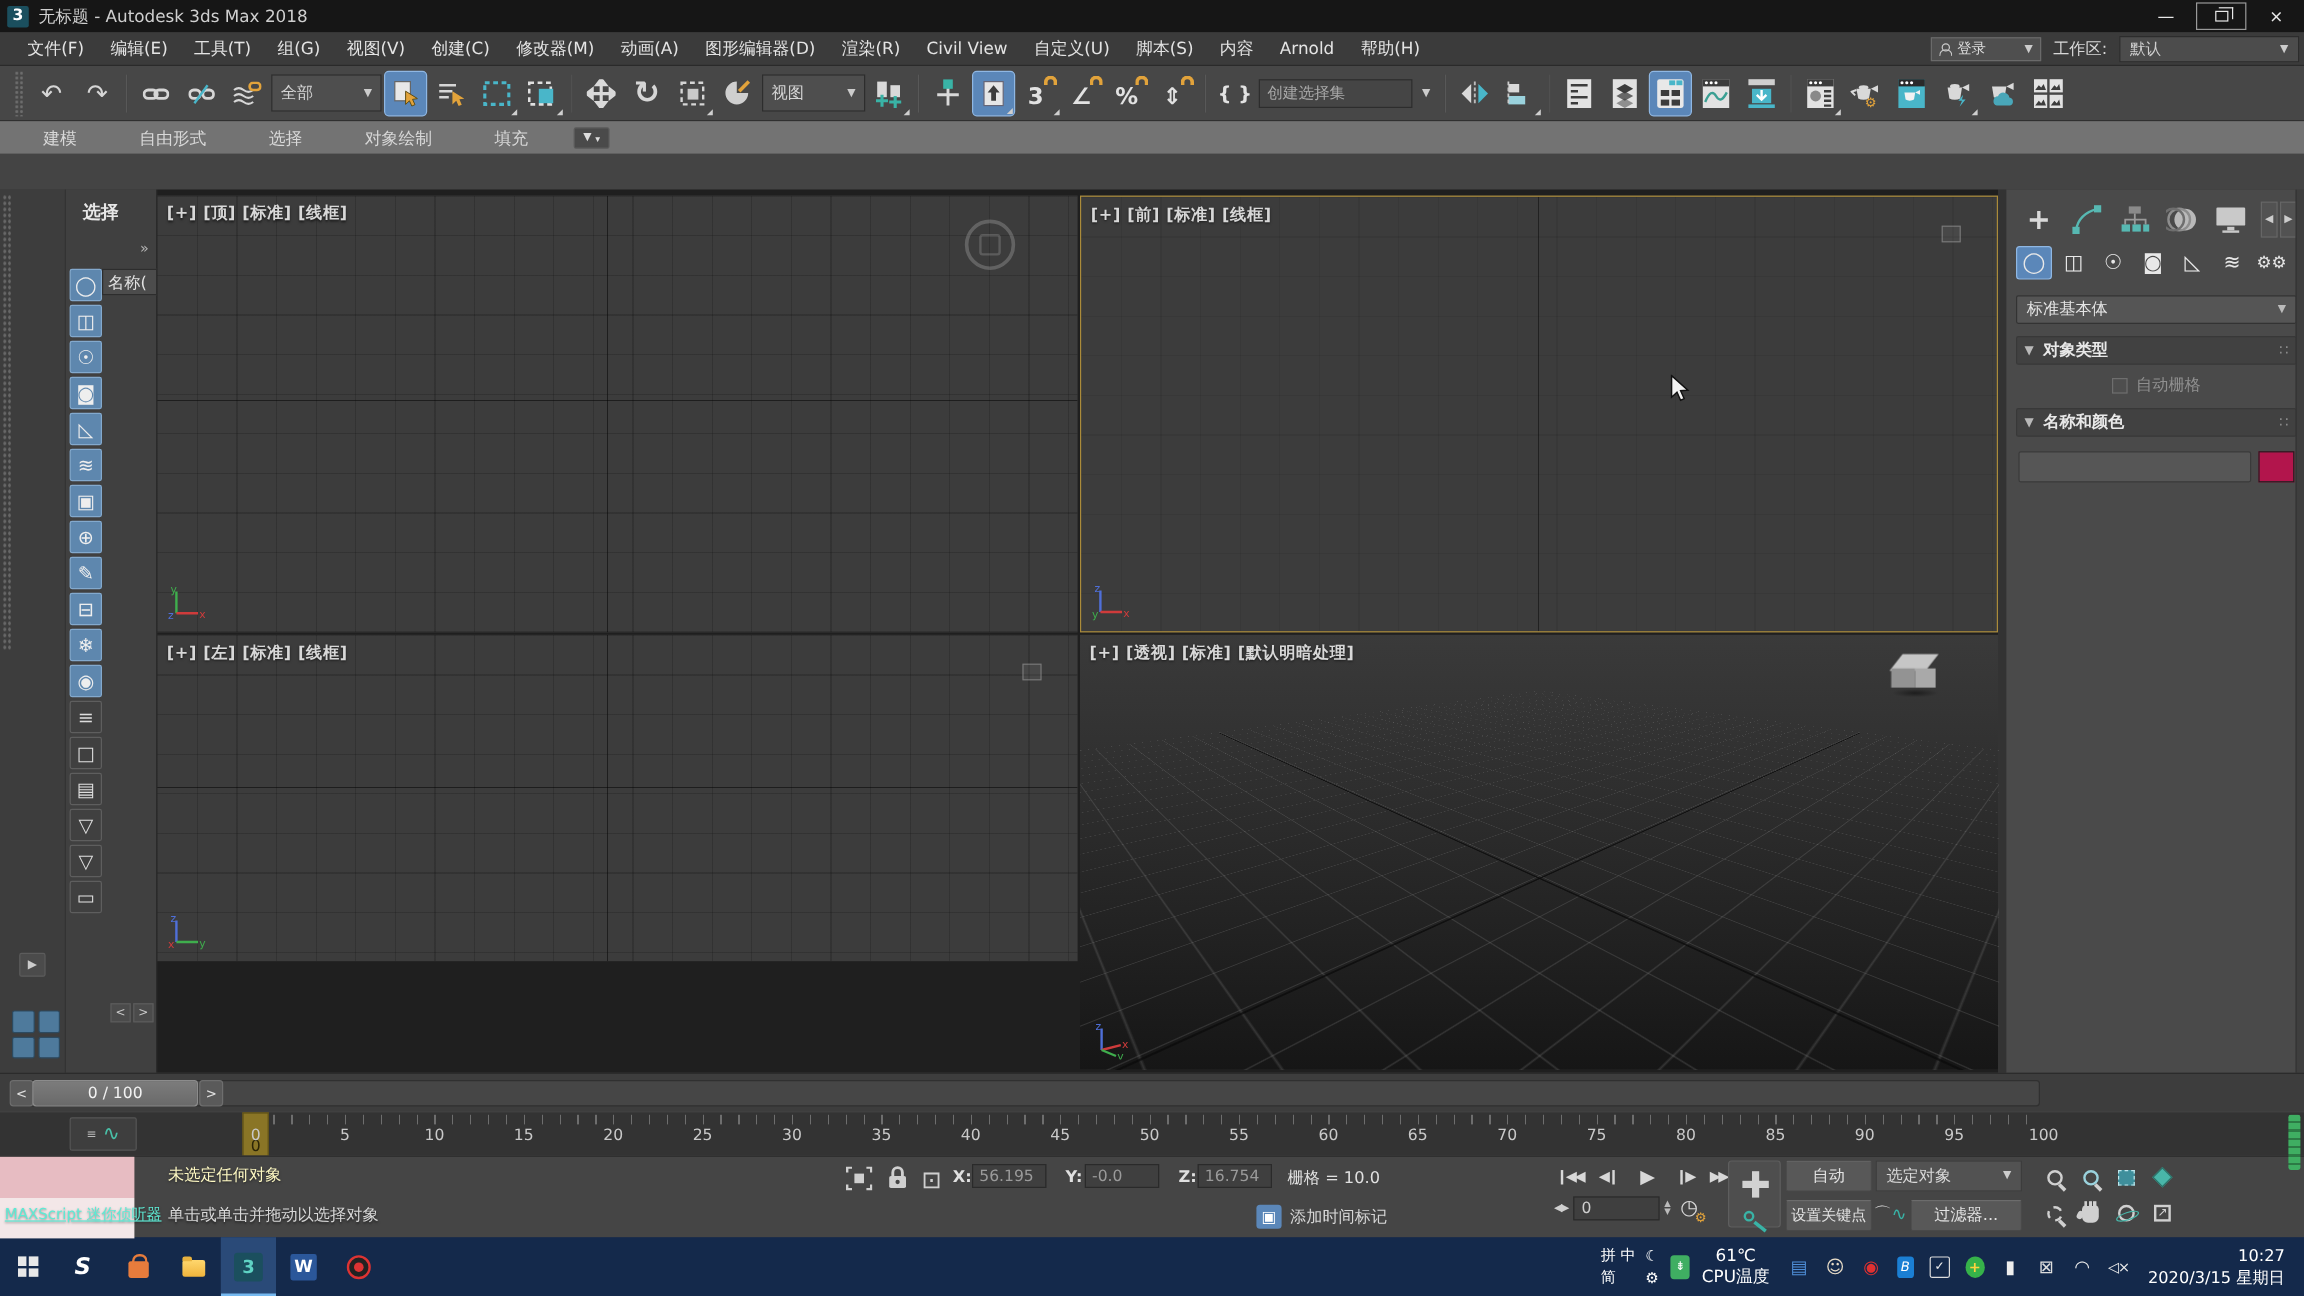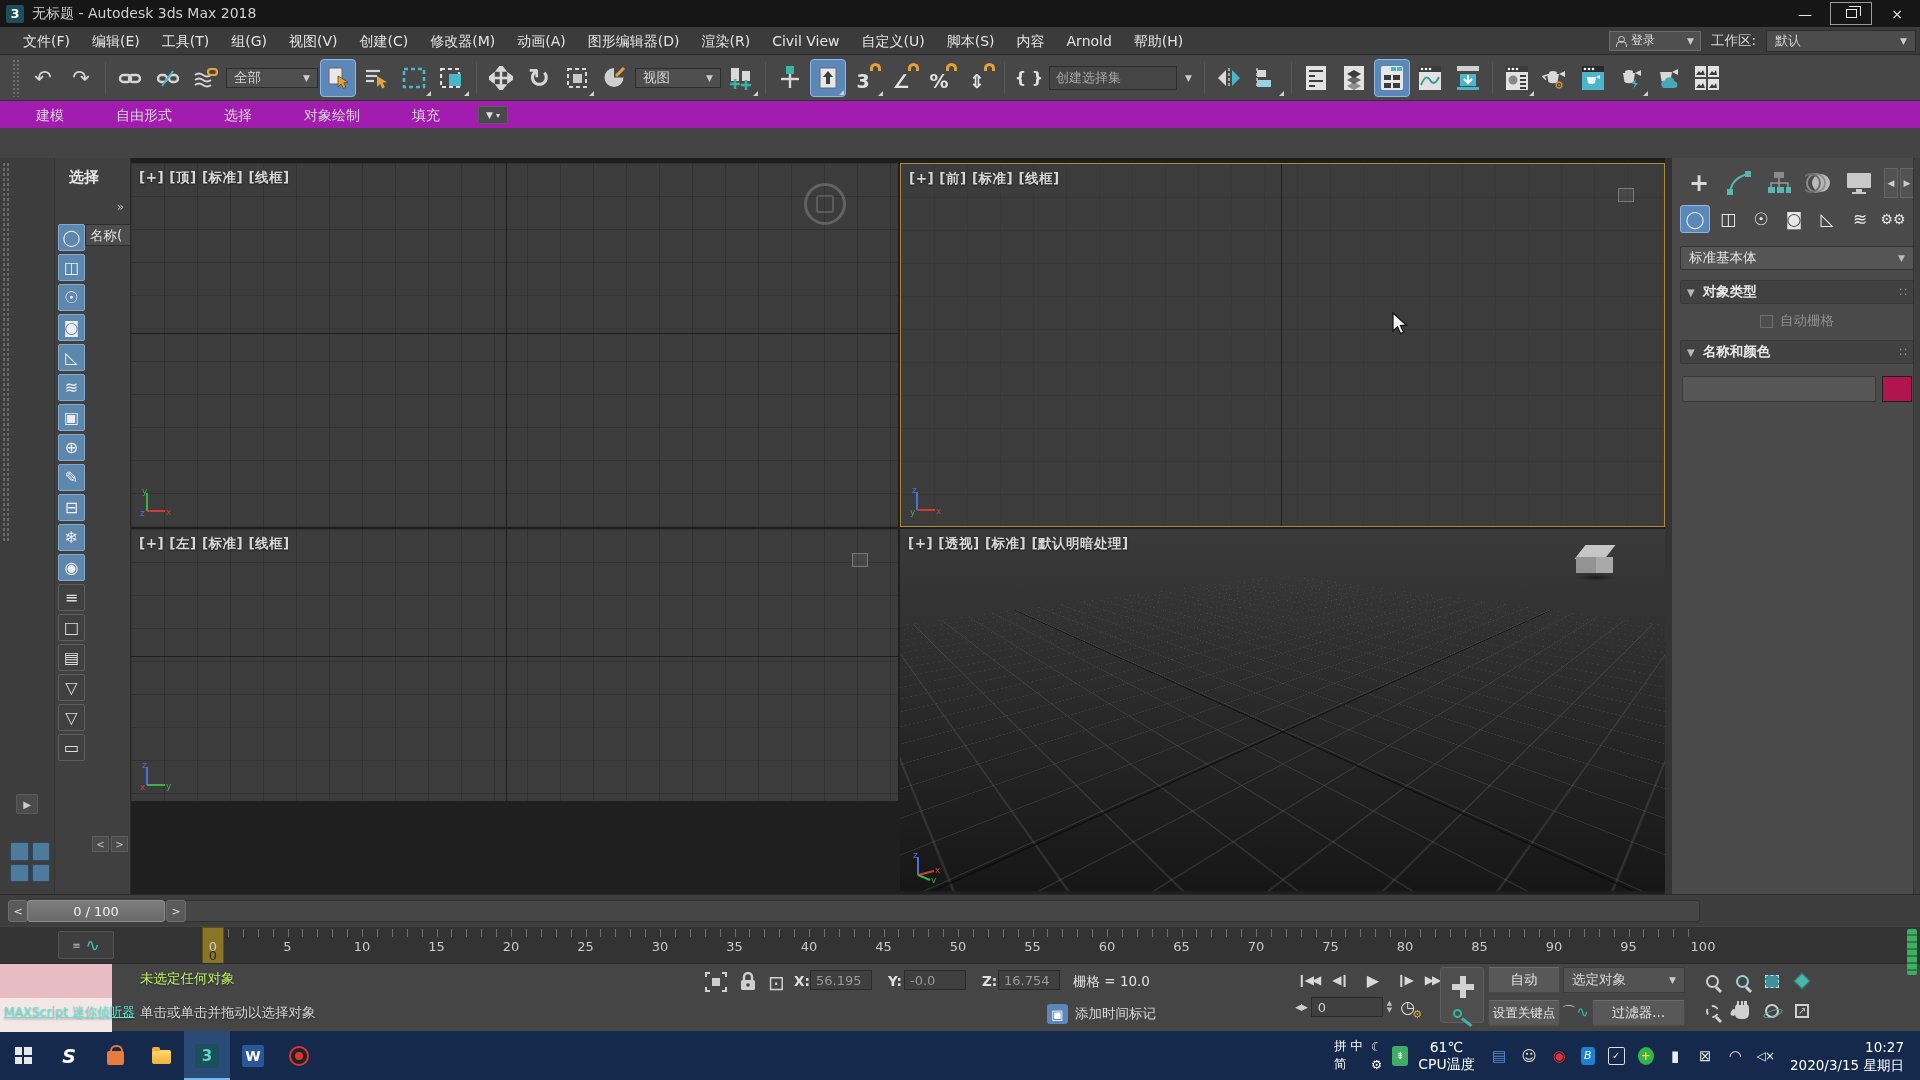--- a/index.html
+++ b/index.html
@@ -29,28 +29,28 @@
   .ws-label { color:#d8d8d8; font-size:13.5px; }
   .ws-dd { width:150px; height:22px; background:#4c4c4c; border:1px solid #2c2c2c; display:flex; align-items:center; padding:0 8px; color:#cfcfcf; }
 
   
   .toolbar { position:absolute; left:0; top:55px; width:1920px; height:46px; background:#474747; border-bottom:1px solid #303030; display:flex; align-items:center; padding-left:12px; gap:2px; }
   .grip { width:7px; height:38px; background-image:radial-gradient(#6d6d6d 1px, transparent 1.4px); background-size:4px 4px; margin-right:4px; }
   .tbi { width:36px; height:38px; display:flex; align-items:center; justify-content:center; position:relative; color:#d6d6d6; font-size:21px; flex:none; }
   .tbi svg { display:block; }
   .tbi.active { background:#5b87b9; border:1px solid #8fb7e3; border-radius:4px; }
   .tb-sep { width:1px; height:32px; background:#343434; border-right:1px solid #585858; margin:0 4px; flex:none; }
-  .tb-dd { height:20px; background:#4e4e4e; border:1px solid #2d2d2d; display:flex; align-items:center; padding:0 7px; gap:14px; color:#d4d4d4; font-size:13.5px; flex:none; }
+  .tb-dd { height:31px; background:#4e4e4e; border:1px solid #2d2d2d; display:flex; align-items:center; padding:0 7px; gap:14px; color:#d4d4d4; font-size:13.5px; flex:none; }
   .hook { position:absolute; right:3px; top:4px; width:11px; height:8px; border:3px solid #e2a33b; border-bottom:none; border-radius:7px 7px 0 0; }
   .snap-char { font-size:19px; font-weight:bold; color:#e2e2e2; margin-top:6px; margin-right:6px; }
   .tb-input { width:128px; height:24px; background:#454545; border:1px solid #2d2d2d; color:#a8a8a8; font-size:13px; padding:0 6px; font-family:"DejaVu Sans", sans-serif; }
   .corner:after { content:""; position:absolute; right:1px; bottom:1px; border-left:5px solid transparent; border-bottom:5px solid #cfcfcf; }
 
   
-  .ribbon-tabs { position:absolute; left:0; top:101px; width:1920px; height:27px; background:#a21caf; display:flex; align-items:flex-end; padding-left:10px; gap:4px; }
+  .ribbon-tabs { position:absolute; left:0; top:101px; width:1920px; height:27px; background:#737373; display:flex; align-items:flex-end; padding-left:10px; gap:4px; }
   .rtab { padding:3px 26px; color:#d8d8d8; font-size:14px; }
   .rtab-btn { width:30px; height:18px; background:#4a4a4a; border:1px solid #5c5c5c; border-radius:2px; margin:0 0 4px 8px; display:flex; align-items:center; justify-content:center; color:#ddd; font-size:9px; gap:3px; }
   .ribbon-sub { position:absolute; left:0; top:128px; width:1920px; height:30px; background:#3e3e3e; border-bottom:1px solid #2c2c2c; display:flex; align-items:center; padding-left:14px; }
   .subtab { background:#4e4e4e; border:1px solid #606060; border-bottom:none; color:#e8e8e8; font-size:14px; padding:3px 12px; }
 
   
   .workspace { position:absolute; left:0; top:158px; width:1920px; height:736px; background:#3a3a3a; }
   .left-dock { position:absolute; left:0; top:0; width:55px; height:736px; background:#3d3d3d; border-right:1px solid #333; }
   .left-dock .grip2 { position:absolute; left:2px; top:4px; width:7px; height:380px; background-image:radial-gradient(#676767 1px, transparent 1.4px); background-size:4px 5px; }
   .expand-chip { position:absolute; left:16px; top:636px; width:22px; height:20px; background:#4b4b4b; border:1px solid #5c5c5c; border-radius:2px; color:#ccc; font-size:10px; display:flex; align-items:center; justify-content:center; }
@@ -143,21 +143,21 @@
   .curve-btn .bars { color:#bbb; font-size:10px; letter-spacing:1px; }
   .ruler { position:absolute; left:213px; top:0; width:1490px; height:37px;
     background-image:repeating-linear-gradient(to right, #6e6e6e 0 1px, transparent 1px 14.9px);
     background-size:100% 8px; background-repeat:no-repeat; background-position:0 2px; }
   .tick { position:absolute; top:12px; transform:translateX(-50%); color:#c9c9c9; font-size:13px; }
   .frame-marker { position:absolute; left:-11px; top:0; width:22px; height:37px; background:#8a7526; border:1px solid #5d4f16; color:#2c2506; font-size:13px; display:flex; align-items:flex-end; justify-content:center; }
   .green-edge { position:absolute; right:3px; top:2px; width:10px; height:46px; background:repeating-linear-gradient(to bottom, #3fae62 0 5px, #2c7a45 5px 7px); border-radius:2px; z-index:5; }
 
   
   .statusbar { position:absolute; left:0; top:963px; width:1920px; height:68px; background:#454545; border-top:1px solid #2b2b2b; }
-  .prompt1 { position:absolute; left:140px; top:6px; color:#bef264; font-size:13.5px; z-index:6; text-shadow:0 1px 2px rgba(0,0,0,.5); }
+  .prompt1 { position:absolute; left:140px; top:6px; color:#fef9c3; font-size:13.5px; z-index:6; text-shadow:0 1px 2px rgba(0,0,0,.5); }
   .maxscript { position:absolute; left:4px; top:40px; color:#5eead4; font-size:12.5px; z-index:6; text-shadow:0 1px 2px rgba(0,0,0,.4);text-decoration:underline; }
   .prompt2 { position:absolute; left:140px; top:40px; color:#d8d8d8; font-size:13.5px; z-index:6; text-shadow:0 1px 2px rgba(0,0,0,.5); }
   .pink-strip { position:absolute; left:0; top:0; width:112px; height:68px; background:linear-gradient(#e7bcc2 0 34px, #f3e7e8 34px 100%); z-index:4; }
   .watermark { position:absolute; left:58px; top:-5px; height:72px; display:flex; align-items:center; gap:5px; z-index:5; opacity:.96; }
   .wm-red { height:64px; background:#c23a56; border-radius:8px; color:#fff; font-weight:bold; font-size:40px; display:flex; align-items:center; padding:0 10px; letter-spacing:4px; }
   .wm-chip { width:54px; height:56px; background:#9a9a9a; border-radius:6px; color:#fff; font-weight:bold; font-size:38px; display:flex; align-items:center; justify-content:center; }
   .sb-ico { position:absolute; color:#cfcfcf; font-size:15px; }
   .coord-label { position:absolute; top:9px; color:#e0e0e0; font-size:13.5px; font-weight:bold; }
   .coord-field { position:absolute; top:6px; width:62px; height:20px; background:#3f3f3f; border:1px solid #2a2a2a; color:#9a9a9a; font-size:13px; display:flex; align-items:center; padding:0 5px; }
   .grid-text { position:absolute; left:1073px; top:9px; color:#e0e0e0; font-size:13.5px; }

